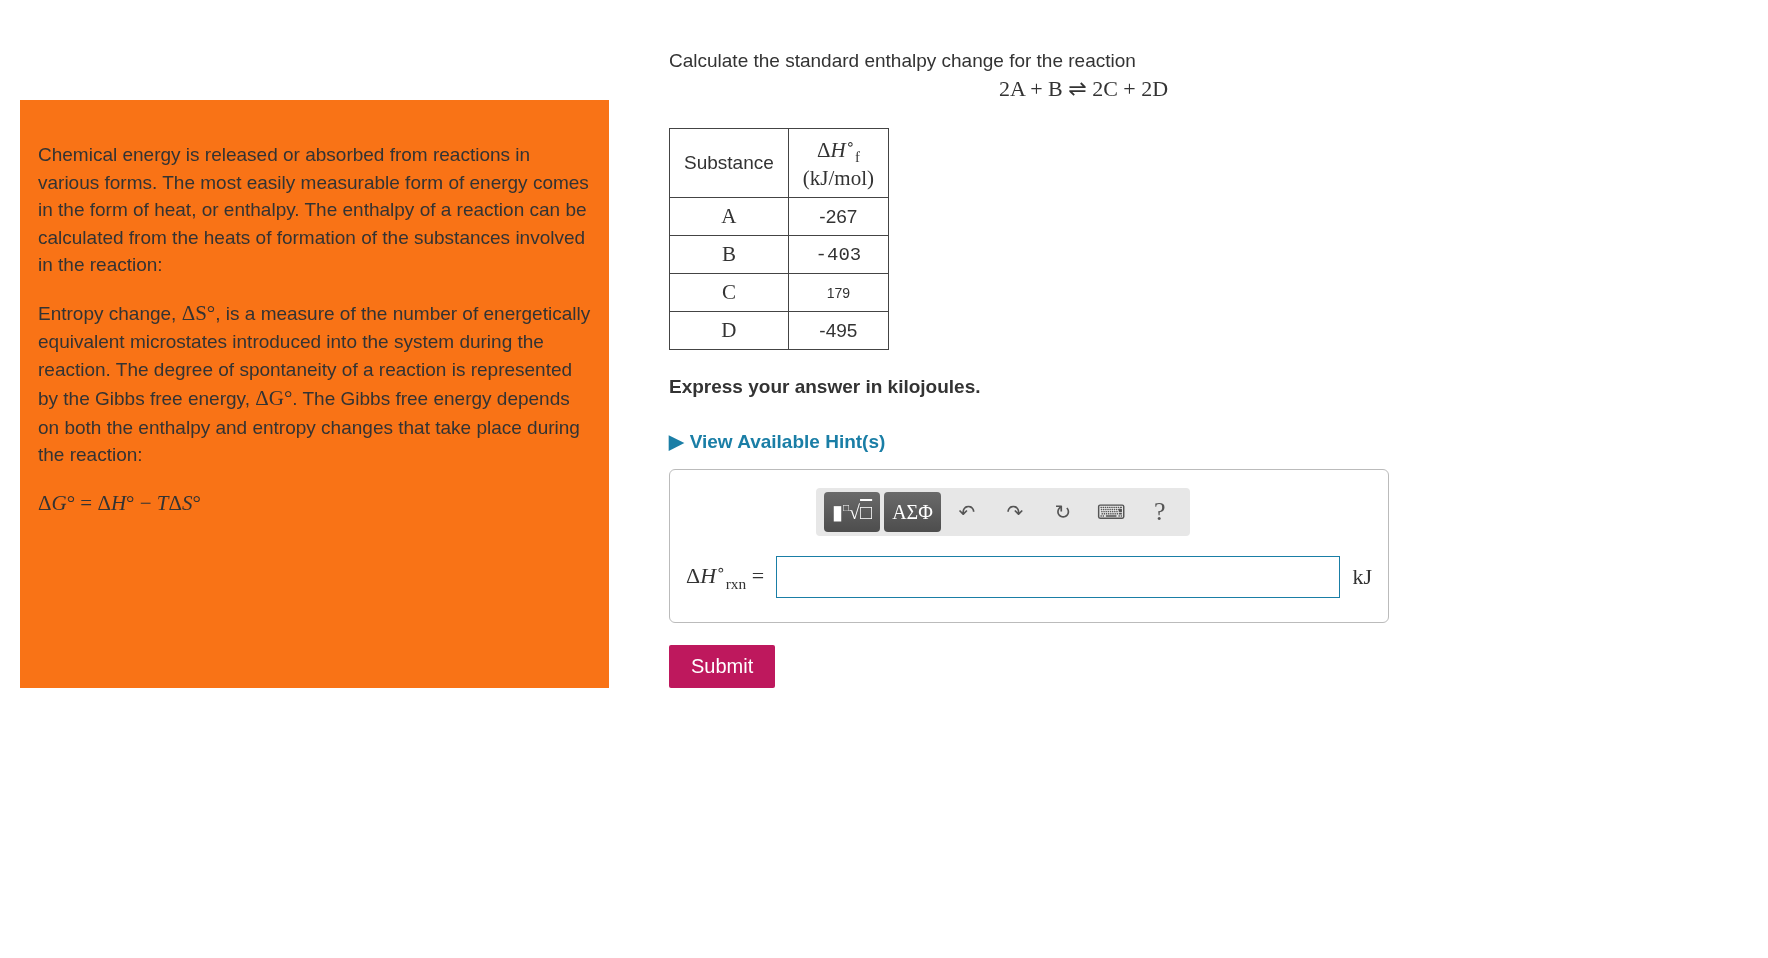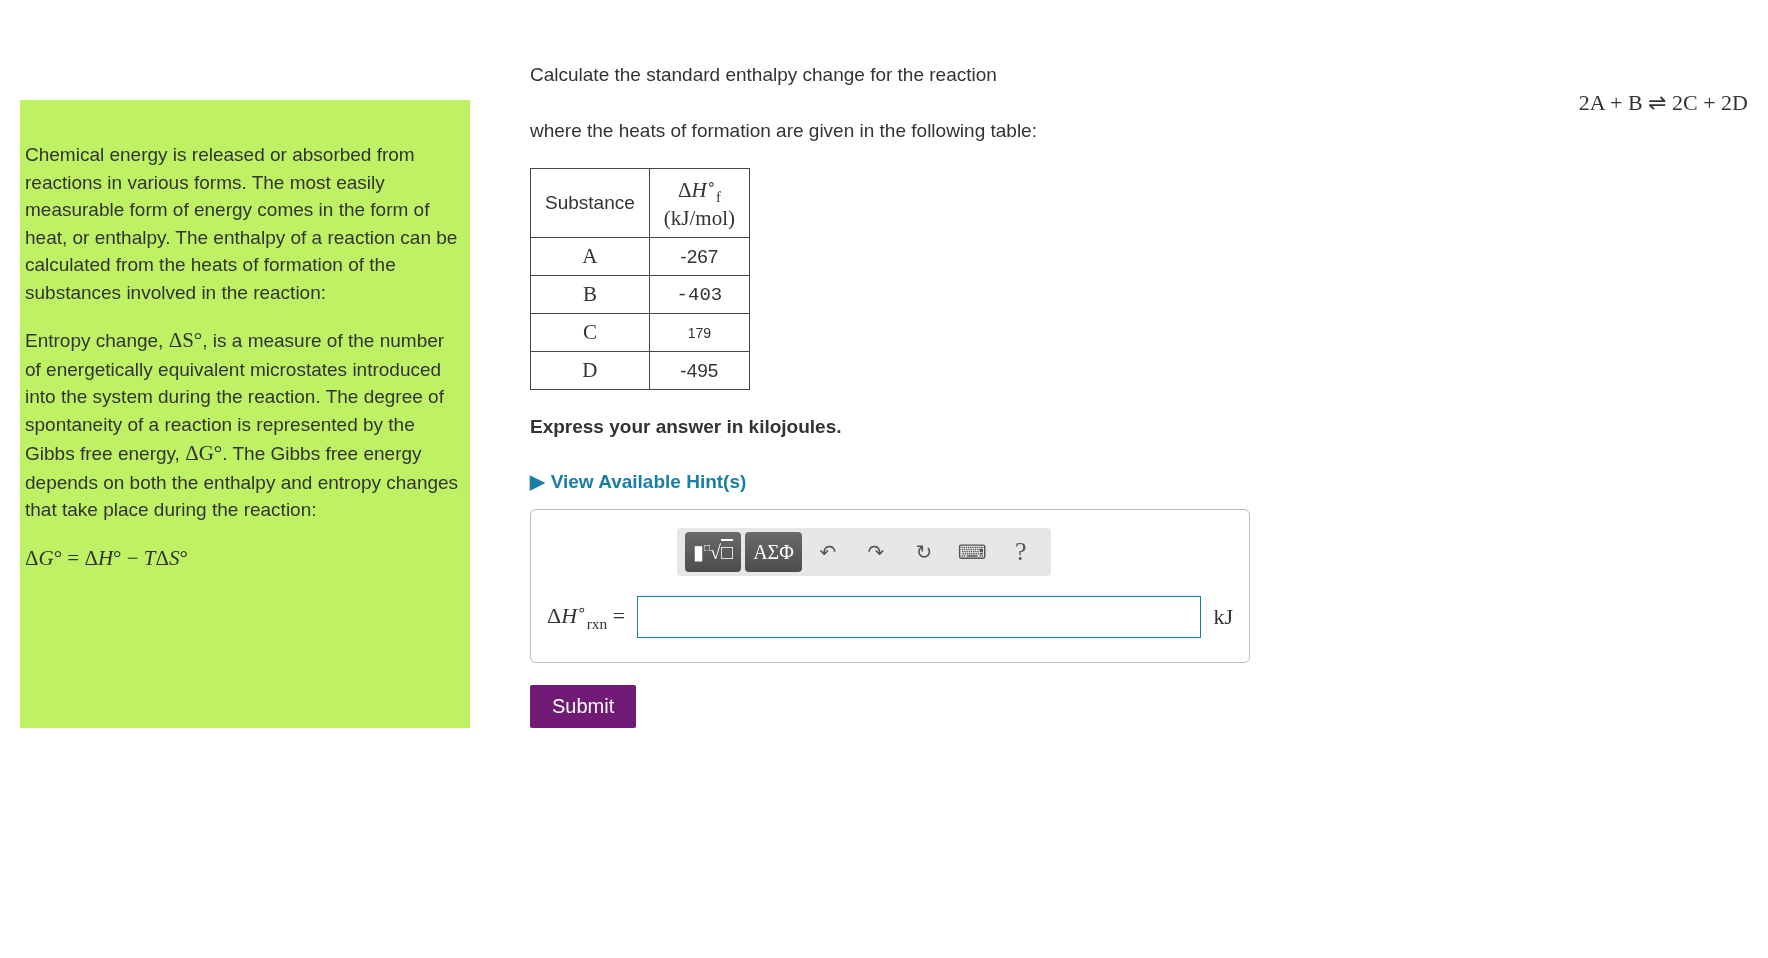--- a/index.html
+++ b/index.html
@@ -9,42 +9,42 @@
     font-size: 19px;
     color: #333;
     background: #fff;
   }
   .page {
     display: flex;
     gap: 60px;
     padding: 0 20px 40px 20px;
   }
   .left-panel {
-    width: 450px;
+    width: 589px;
     flex-shrink: 0;
-    background: #bef264;
-    padding: 22px 5px;
+    background: #f97316;
+    padding: 22px 18px;
     margin-top: 100px;
     line-height: 1.45;
   }
   .right-panel {
     flex: 1;
-    padding-top: 64px;
+    padding-top: 50px;
   }
   .eq-serif {
     font-family: "Times New Roman", Times, serif;
     font-size: 21px;
   }
   .eq-center {
     margin: 8px 0;
   }
   .eq-reaction {
     font-family: "Times New Roman", Times, serif;
     font-size: 22px;
-    text-align: right;
+    text-align: left;
     padding-left: 330px;
     margin: 4px 0;
   }
   table.data {
     border-collapse: collapse;
     margin: 26px 0;
     font-family: "Times New Roman", Times, serif;
     font-size: 21px;
   }
   table.data th, table.data td {
@@ -115,21 +115,21 @@
     outline: none;
     font-size: 18px;
     padding: 0 8px;
   }
   .unit {
     font-family: "Times New Roman", Times, serif;
     font-size: 22px;
   }
   .submit-btn {
     margin-top: 22px;
-    background: #701a75;
+    background: #be185d;
     color: #fff;
     font-size: 20px;
     padding: 10px 22px;
     border: none;
     border-radius: 2px;
     cursor: pointer;
   }
   sup, sub { font-size: 0.7em; }
   .delta { font-style: italic; }
 </style>
@@ -143,21 +143,20 @@
       <span>Entropy change, </span><span class="eq-serif">ΔS°</span><span>, is a measure of the number of energetically equivalent microstates introduced into the system during the reaction. The degree of spontaneity of a reaction is represented by the Gibbs free energy, </span><span class="eq-serif">ΔG°</span><span>. The Gibbs free energy depends on both the enthalpy and entropy changes that take place during the reaction:</span>
     </p>
     <div class="eq-serif eq-center">
       Δ<span class="delta">G</span>° = Δ<span class="delta">H</span>° − <span class="delta">T</span>Δ<span class="delta">S</span>°
     </div>
   </div>
 
   <div class="right-panel">
     <div>Calculate the standard enthalpy change for the reaction</div>
     <div class="eq-reaction">2A + B ⇌ 2C + 2D</div>
-    <div>where the heats of formation are given in the following table:</div>
 
     <table class="data">
       <tbody>
           <tr>
         <th class="sub-col">Substance</th>
         <th>
           Δ<span class="delta">H</span><sup>∘</sup><sub>f</sub><br>
           <span>(kJ/mol)</span>
         </th>
       </tr>

